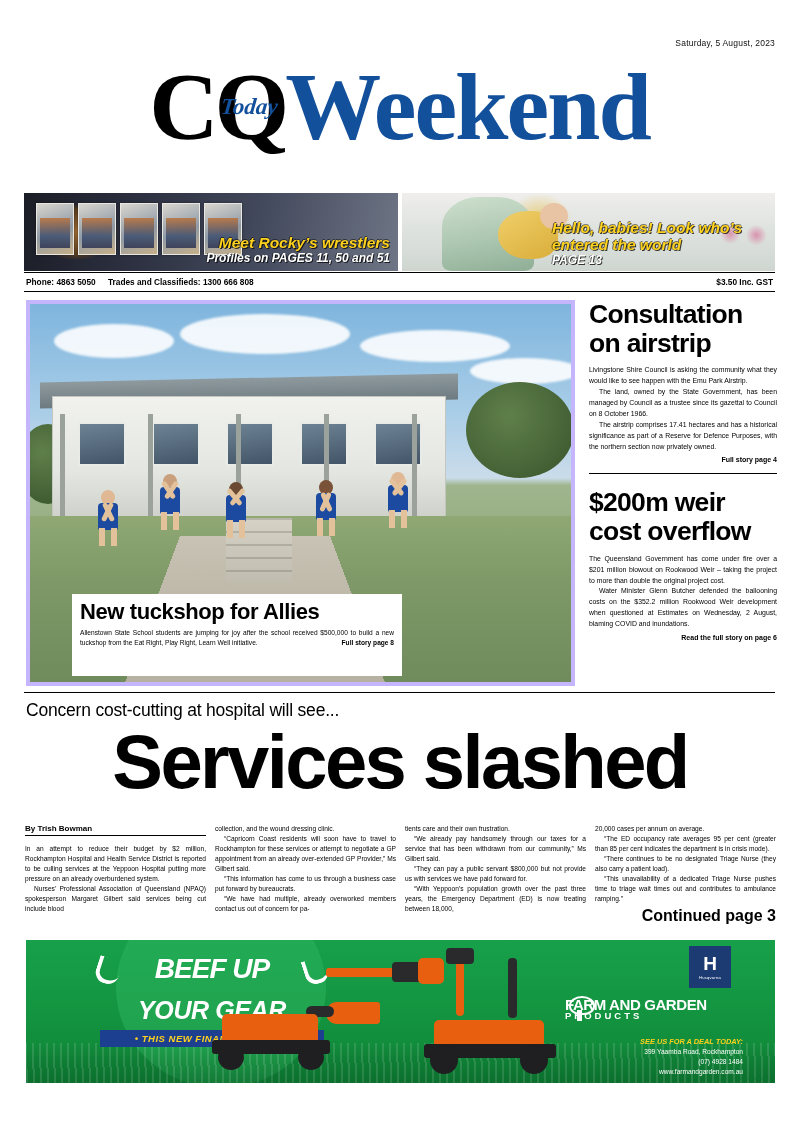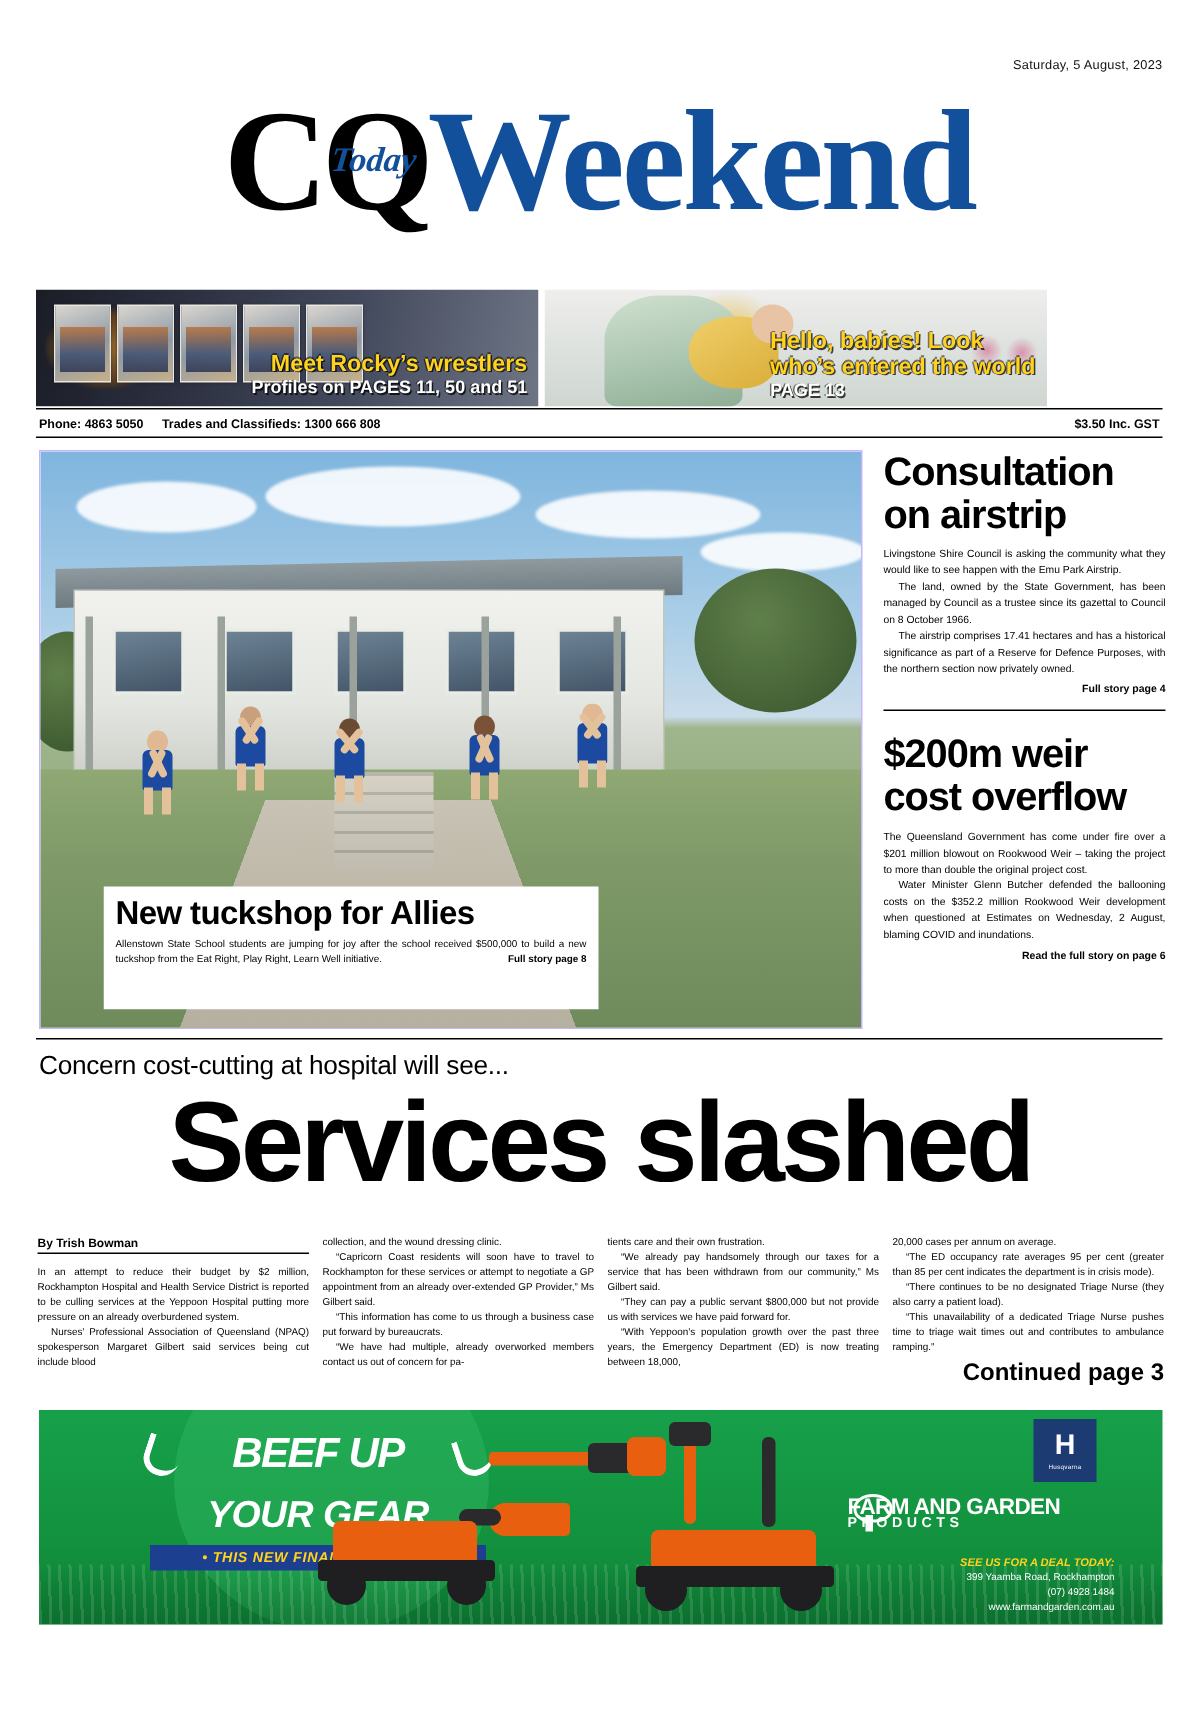--- a/index.html
+++ b/index.html
@@ -39,22 +39,22 @@
     position:absolute; left:72px; top:36px;
     font-family:"Liberation Serif", serif;
     font-style:italic; font-weight:bold;
     font-size:23px; color:#13509c;
     transform:skewX(-6deg);
   }
 
   
   .promos {
     position:absolute; top:193px; left:24px;
-    width:674px; height:78px;
-    display:flex; gap:4px;
+    width:751px; height:78px;
+    display:flex; gap:4px;font-style:italic;
   }
   .promo {
     position:relative; overflow:hidden;
     border:0;
   }
   .promo.left  { width:374px; }
   .promo.right { width:373px; }
   .promo-bg { position:absolute; inset:0; }
   .promo.left .promo-bg {
     background:
@@ -118,21 +118,21 @@
     position:absolute; top:272px; left:24px; width:751px; height:20px;
     border-top:1.5px solid #000; border-bottom:1.5px solid #000;
     display:flex; align-items:center; justify-content:space-between;
     font-size:8.3px; font-weight:bold; padding:0 2px; box-sizing:border-box;
   }
   .contactbar .left span { margin-right:10px; }
 
   
   .lead-photo {
     position:absolute; left:26px; top:300px; width:549px; height:386px;
-    overflow:hidden; border:1px solid #c4b5fd; box-sizing:border-box;
+    overflow:hidden; border:4px solid #c4b5fd; box-sizing:border-box;
   }
   .sky {
     position:absolute; inset:0;
     background:linear-gradient(180deg,#7fb5de 0%, #a8cde7 28%, #cadcea 46%, #9fb58d 48%, #7f9a68 100%);
   }
   .cloud {
     position:absolute; background:rgba(255,255,255,.88); border-radius:50%;
     filter:blur(1px);
   }
   .school-building {

